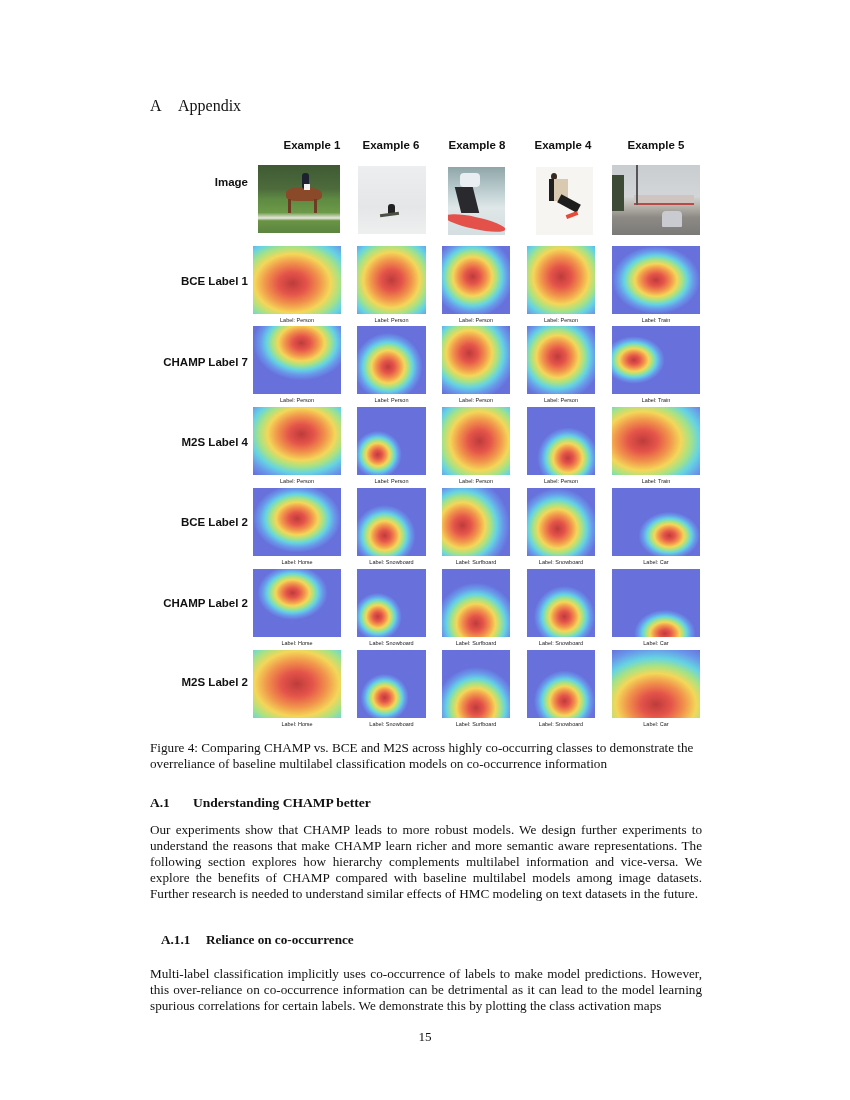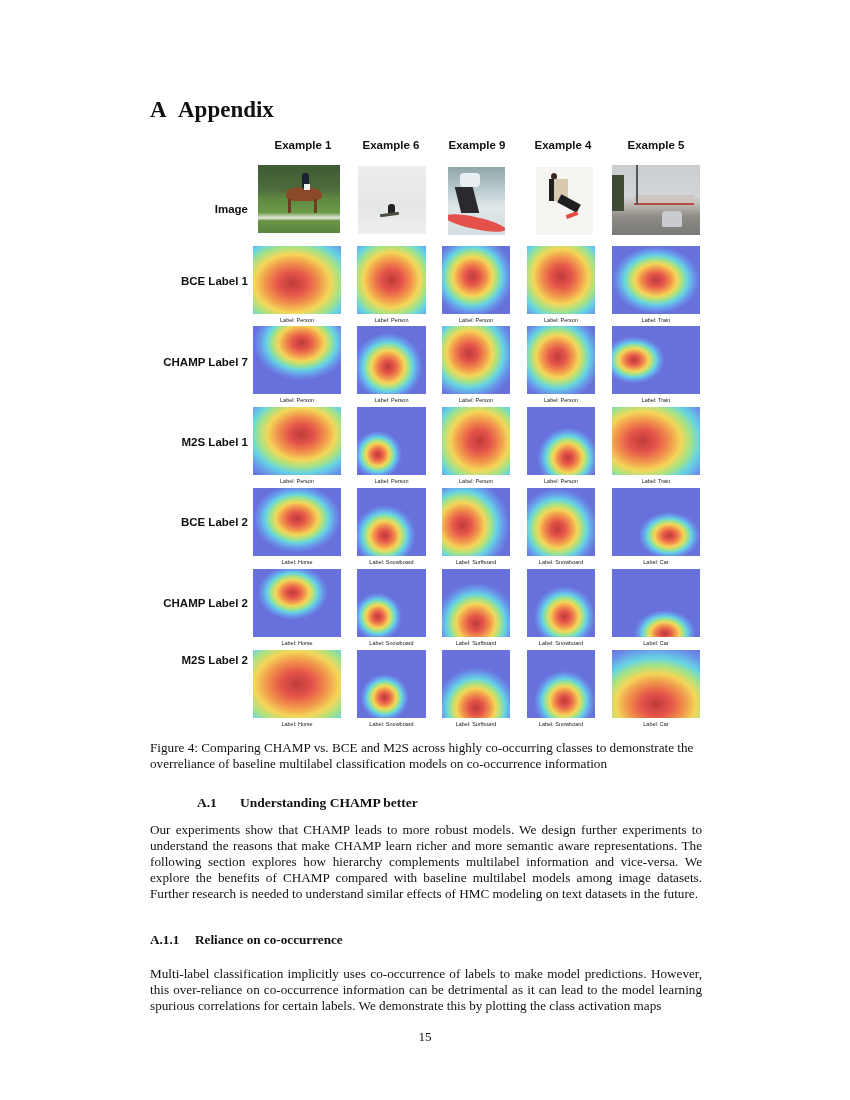--- a/index.html
+++ b/index.html
@@ -1,64 +1,64 @@
 <!DOCTYPE html>
 <html><head>
 <meta charset="utf-8">
 <style>
   html, body { margin: 0; padding: 0; background: #ffffff; }
   body { width: 850px; height: 1100px; position: relative; overflow: hidden;
          font-family: "Liberation Serif", "DejaVu Serif", serif; color: #111; }
   .abs { position: absolute; }
-  .h1 { left: 150px; top: 97px; font-size: 23px; font-weight: bold; }
+  .h1 { left: 150px; top: 97px; font-size: 16px; font-weight: normal; }
   .h1 .num { display: inline-block; width: 28px; }
   .col-head { top: 139px; font-family: "Liberation Sans", "DejaVu Sans", sans-serif;
               font-weight: bold; font-size: 11.5px; text-align: center; width: 100px; }
   .row-label { font-family: "Liberation Sans", "DejaVu Sans", sans-serif; font-weight: bold;
                font-size: 11.5px; text-align: right; width: 160px; left: 88px; }
   .cell { position: absolute; overflow: hidden; }
   .cell-label { position: absolute; font-family: "Liberation Sans", "DejaVu Sans", sans-serif;
                 font-size: 5.5px; color: #222; text-align: center; width: 100px; }
   .caption { left: 150px; top: 740px; width: 552px; font-size: 13.2px; line-height: 16px; }
   .h2 { left: 150px; top: 795px; font-size: 13.5px; font-weight: bold; }
-  .h2 .num { display: inline-block; width: 43px; margin-left: 47px; }
+  .h2 .num { display: inline-block; width: 43px; }
   .para { left: 150px; width: 552px; font-size: 13.2px; line-height: 16px; text-align: justify; }
   .h3 { left: 150px; top: 932px; font-size: 13.2px; font-weight: bold; }
-  .h3 .num { display: inline-block; width: 45px; }
+  .h3 .num { display: inline-block; width: 45px; margin-left: 11px; }
   .pagenum { left: 0; width: 850px; top: 1029px; text-align: center; font-size: 13.2px; }
 
   
   .photo-horse { background:
       linear-gradient(180deg, #3f5a34 0%, #4d6b3c 35%, #5e8a42 50%, #6d9a48 70%, #e8e8e0 78%, #6a9444 82%, #5b8440 100%); }
   .photo-snow { background: linear-gradient(180deg, #eceeef 0%, #e4e6e7 60%, #eef0f0 100%); }
   .photo-surf { background: linear-gradient(180deg, #8fa6a8 0%, #c3d3d6 40%, #dfe7e8 60%, #d4dde0 100%); }
   .photo-white { background: #f7f5f2; }
   .photo-street { background: linear-gradient(180deg, #c9cdd0 0%, #d3d6d8 45%, #b9b6ae 58%, #8d8a85 75%, #7b7a78 100%); }
 </style>
 </head>
 <body>
 
 <div class="abs h1">
   <span class="num">A</span><span>Appendix</span>
 </div>
 
 <div id="figure">
-  <div class="abs col-head" style="left:253px">Example 1</div>
+  <div class="abs col-head" style="left:262px">Example 1</div>
   <div class="abs col-head" style="left:341px">Example 6</div>
-  <div class="abs col-head" style="left:427px">Example 9</div>
+  <div class="abs col-head" style="left:427px">Example 8</div>
   <div class="abs col-head" style="left:513px">Example 4</div>
   <div class="abs col-head" style="left:606px">Example 5</div>
 
-  <div class="abs row-label" style="top:203px">Image</div>
+  <div class="abs row-label" style="top:176px">Image</div>
   <div class="abs row-label" style="top:275px">BCE Label 1</div>
   <div class="abs row-label" style="top:356px">CHAMP Label 7</div>
-  <div class="abs row-label" style="top:436px">M2S Label 1</div>
+  <div class="abs row-label" style="top:436px">M2S Label 4</div>
   <div class="abs row-label" style="top:516px">BCE Label 2</div>
   <div class="abs row-label" style="top:597px">CHAMP Label 2</div>
-  <div class="abs row-label" style="top:654px">M2S Label 2</div>
+  <div class="abs row-label" style="top:676px">M2S Label 2</div>
 
   <div class="cell photo-horse" style="left:258px;top:165px;width:82px;height:68px">
     <div style="position:absolute;left:28px;top:22px;width:36px;height:14px;background:#8a4a2a;border-radius:40% 50% 30% 30%"></div>
     <div style="position:absolute;left:30px;top:34px;width:3px;height:14px;background:#6d3a22"></div>
     <div style="position:absolute;left:56px;top:34px;width:3px;height:14px;background:#6d3a22"></div>
     <div style="position:absolute;left:44px;top:8px;width:7px;height:16px;background:#1d2030;border-radius:3px"></div>
     <div style="position:absolute;left:46px;top:19px;width:6px;height:6px;background:#f2f2f2"></div>
   </div>
   <div class="cell photo-snow" style="left:358px;top:166px;width:68px;height:68px">
     <div style="position:absolute;left:30px;top:38px;width:7px;height:10px;background:#222;border-radius:3px 3px 1px 1px"></div>

